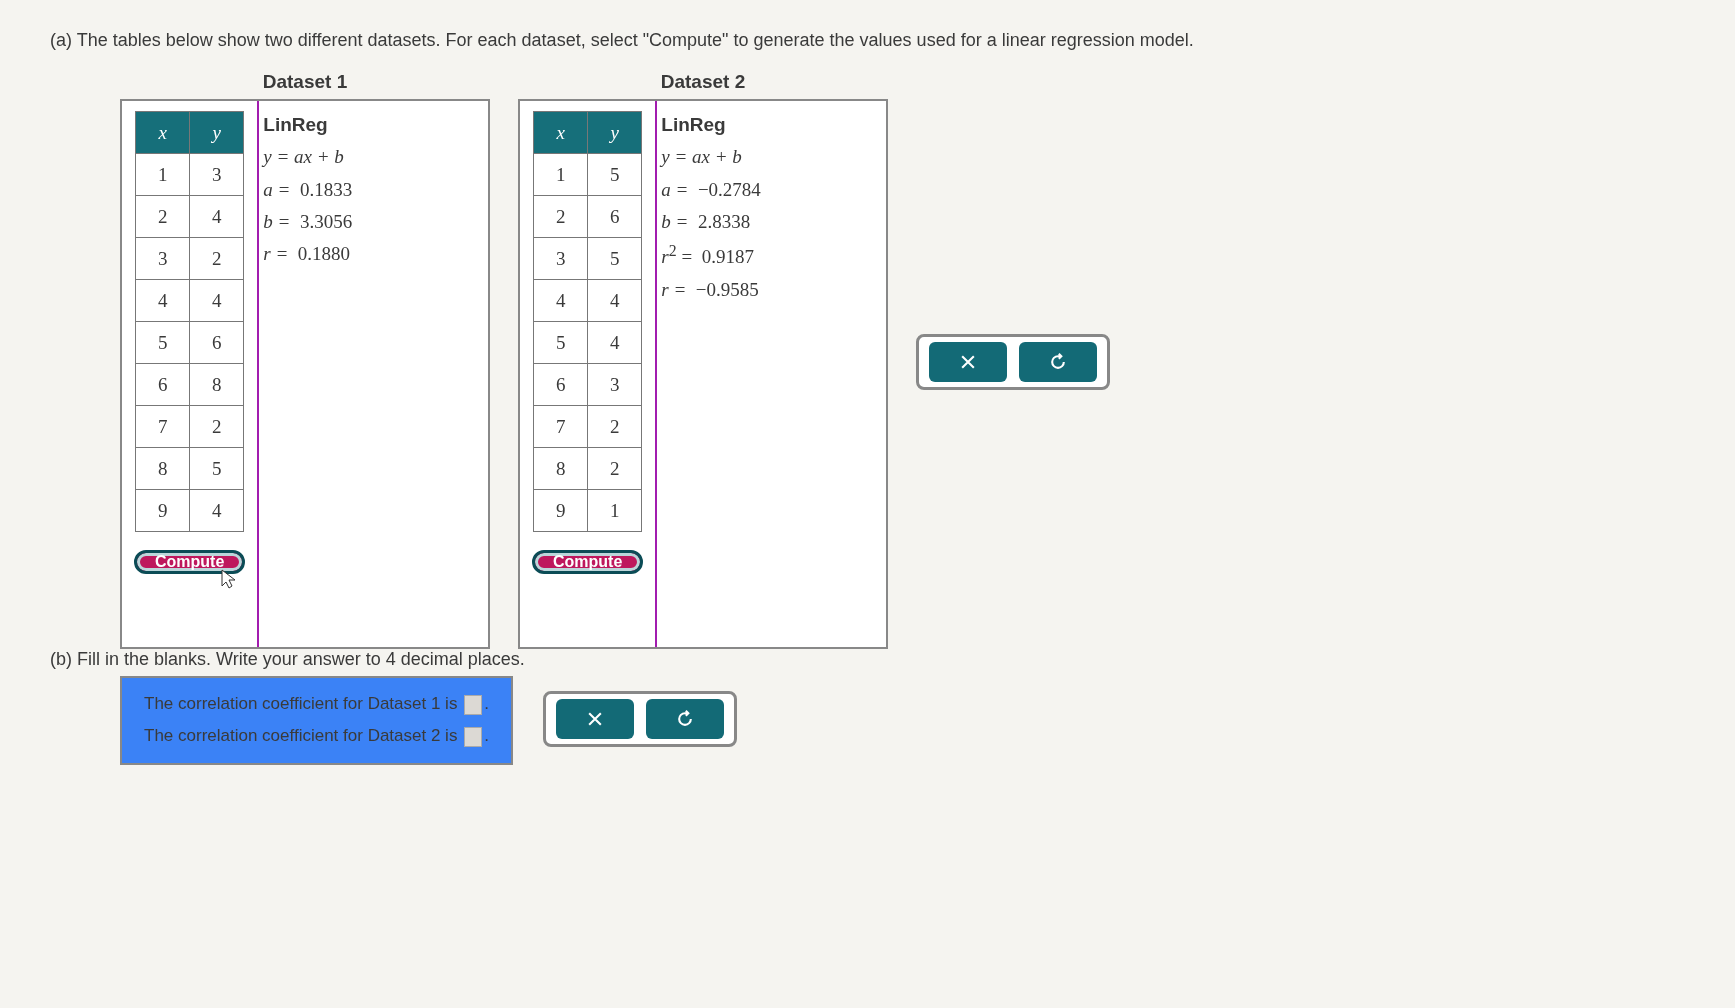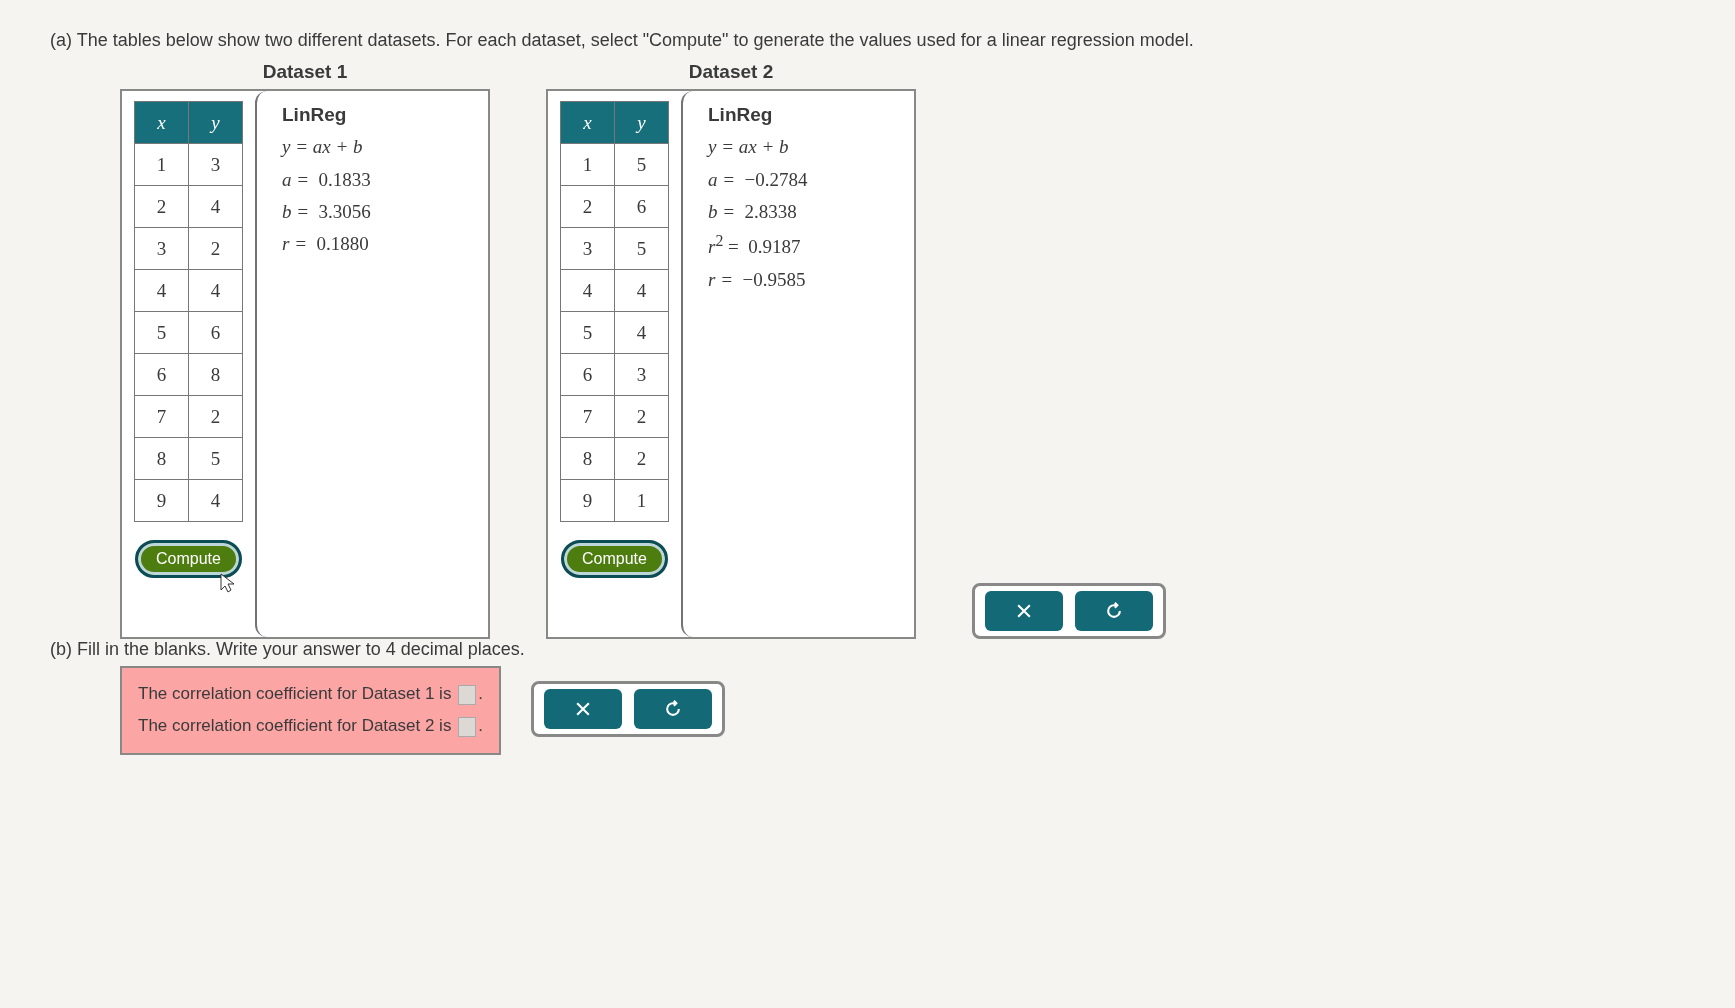--- a/index.html
+++ b/index.html
@@ -5,27 +5,27 @@
   * { box-sizing: border-box; }
   body {
     font-family: Arial, Helvetica, sans-serif;
     background: #f5f4f0;
     margin: 0;
     padding: 30px 50px;
     font-size: 18px;
     color: #3a3a3a;
   }
   .part-label { display: inline; }
-  .prompt-row { margin-bottom: 10px; }
+  .prompt-row { }
   .datasets-row {
     display: flex;
-    gap: 56px;
-    align-items: flex-end;
+    gap: 28px;
+    align-items: center;
     margin-left: 70px;
-    margin-top: 0;
+    margin-top: 20px;
   }
   .dataset-block {
     display: flex;
     flex-direction: column;
     align-items: center;
   }
   .dataset-title {
     font-weight: bold;
     font-size: 19px;
     margin-bottom: 6px;
@@ -58,38 +58,37 @@
   }
   table.data-table th {
     background: #166f7a;
     color: #fff;
     font-style: italic;
     font-weight: normal;
     font-family: "Times New Roman", serif;
   }
   .compute-btn {
     margin-top: 18px;
-    background: #4d7c0f;
+    background: #be185d;
     color: #fff;
-    font-weight: normal;
+    font-weight: bold;
     font-size: 16px;
     border: 3px solid #0b4c56;
     border-radius: 22px;
-    padding: 7px 18px;
+    padding: 0 18px;
     cursor: pointer;
     box-shadow: 0 0 0 3px #bcd6da inset;
   }
   .linreg-col {
-    border-left: 2px solid #737373;
-    padding: 8px 10px 8px 25px;
+    border-left: 2px solid #a21caf;
+    padding: 8px 10px 8px 4px;
     font-family: "Times New Roman", serif;
     font-size: 19px;
     line-height: 1.7;
     flex: 1;
-    border-radius: 12px;
   }
   .linreg-col .heading {
     font-weight: bold;
     font-family: Arial, sans-serif;
   }
   .linreg-col .eq { font-style: italic; }
   .actions-box {
     border: 3px solid #888;
     border-radius: 8px;
     background: #fff;
@@ -110,23 +109,23 @@
     font-size: 20px;
     display: flex;
     align-items: center;
     justify-content: center;
     cursor: pointer;
   }
   .pill-btn svg { width: 20px; height: 20px; stroke: #fff; stroke-width: 2.5; fill: none; }
   .part-b { }
   .answer-box {
     border: 2px solid #888;
-    background: #fca5a5;
+    background: #3b82f6;
     display: inline-block;
-    padding: 10px 16px;
+    padding: 10px 22px;
     margin-top: 6px;
     margin-left: 70px;
     font-size: 17px;
     line-height: 1.9;
   }
   .blank {
     display: inline-block;
     width: 18px;
     height: 20px;
     background: #dcd9d4;

